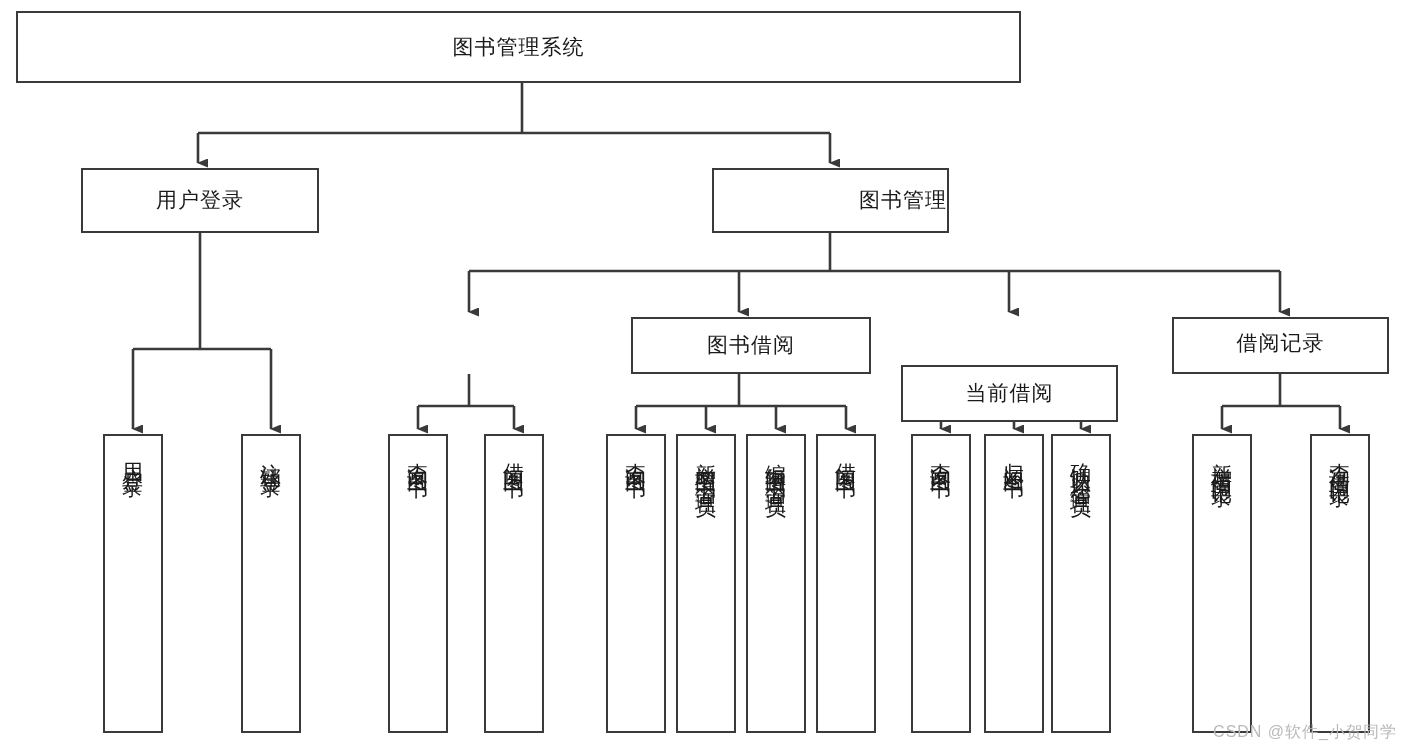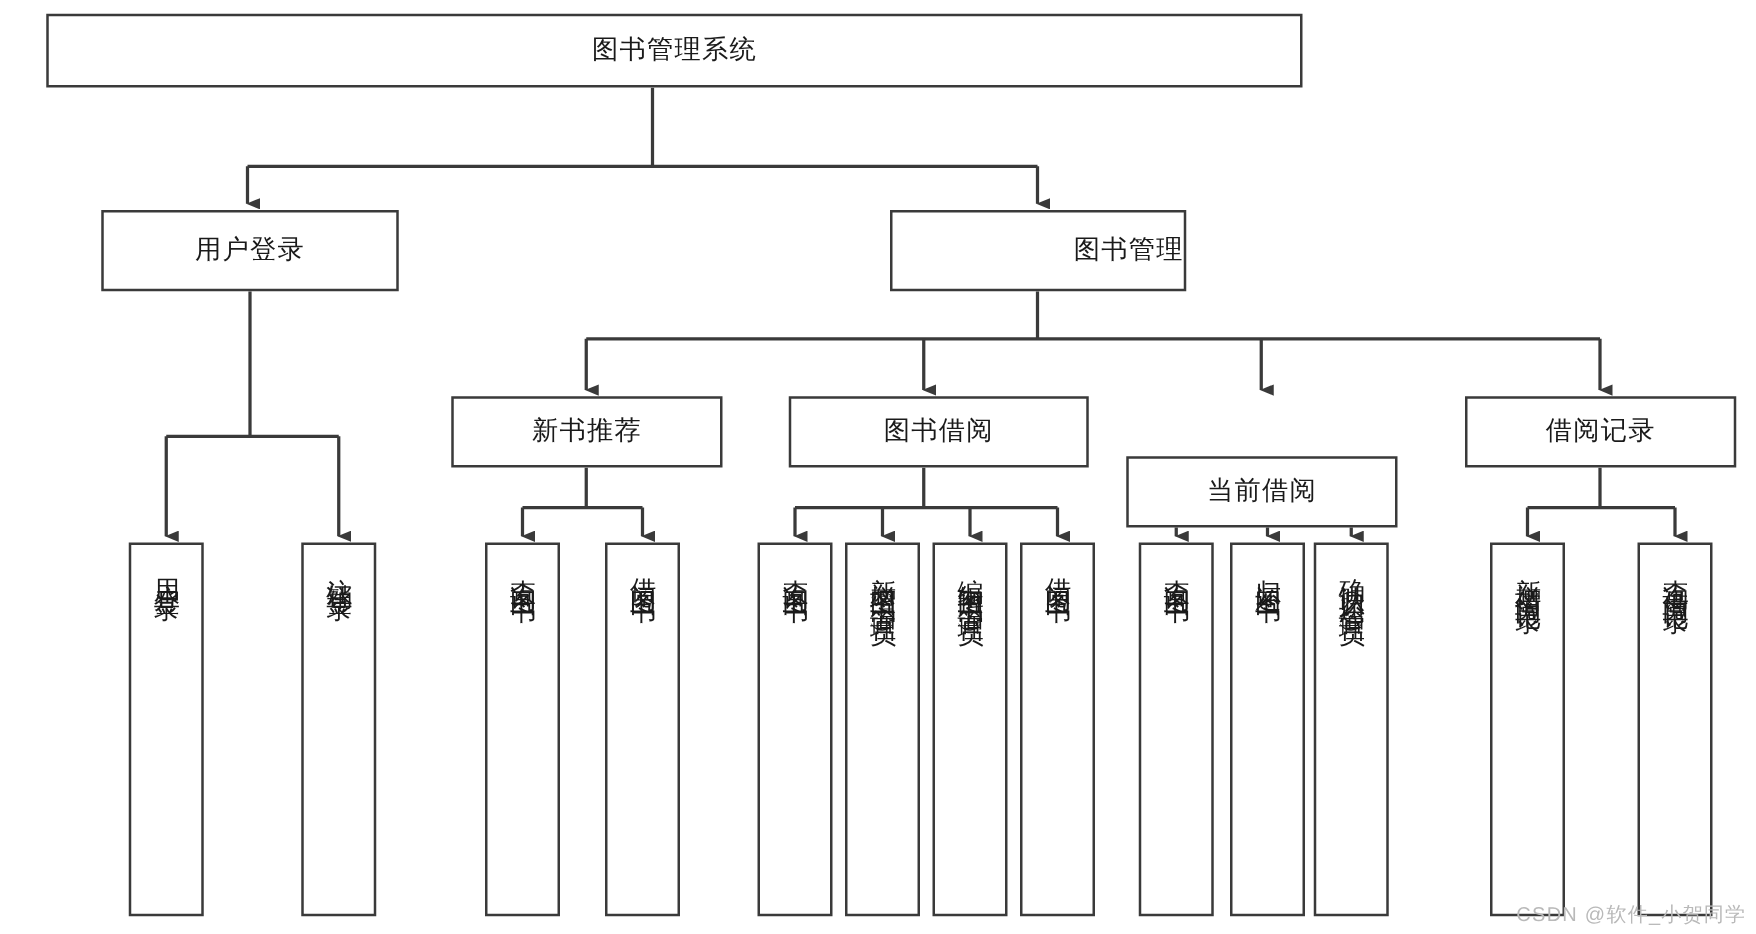--- a/index.html
+++ b/index.html
@@ -117,41 +117,38 @@
       <path d="M1014,406 L1014,429" marker-end="url(#arw)"></path>
       <path d="M1081,406 L1081,429" marker-end="url(#arw)"></path>
 
       <path d="M1280,374 L1280,406"></path>
       <path d="M1222,406 L1340,406"></path>
       <path d="M1222,406 L1222,429" marker-end="url(#arw)"></path>
       <path d="M1340,406 L1340,429" marker-end="url(#arw)"></path>
     </g>
   </svg>
 
-  <div class="node h" style="left:37px;top:11px;width:1005px;height:59px;">
+  <div class="node h" style="left:16px;top:11px;width:1005px;height:72px;">
     <span class="lbl">图书管理系统</span>
   </div>
 
   <div class="node h" style="left:81px;top:168px;width:238px;height:65px;">
     <span class="lbl">用户登录</span>
   </div>
   <div class="node h" style="left:712px;top:168px;width:237px;height:65px;justify-content:flex-end;">
     <span class="lbl">图书管理</span>
   </div>
 
-  <div class="node h" style="left:361px;top:317px;width:217px;height:57px;">
-    <span class="lbl">新书推荐</span>
-  </div>
   <div class="node h" style="left:631px;top:317px;width:240px;height:57px;">
     <span class="lbl">图书借阅</span>
   </div>
   <div class="node h" style="left:901px;top:317px;width:217px;height:57px;margin-top:48px;">
     <span class="lbl">当前借阅</span>
   </div>
-  <div class="node h" style="left:1172px;top:317px;width:217px;height:57px;">
+  <div class="node h" style="left:1172px;top:317px;width:217px;height:57px;font-family:Liberation Mono, monospace;">
     <span class="lbl">借阅记录</span>
   </div>
 
   <div class="node v" style="left:103px;top:434px;width:60px;height:299px;">
     <span class="lbl">用户登录</span>
   </div>
   <div class="node v" style="left:241px;top:434px;width:60px;height:299px;">
     <span class="lbl">注销登录</span>
   </div>
   <div class="node v" style="left:388px;top:434px;width:60px;height:299px;">

